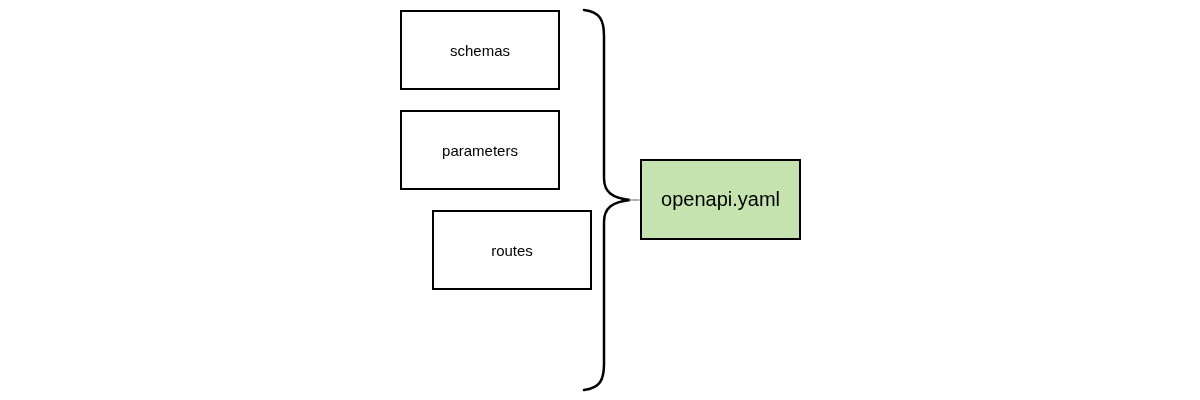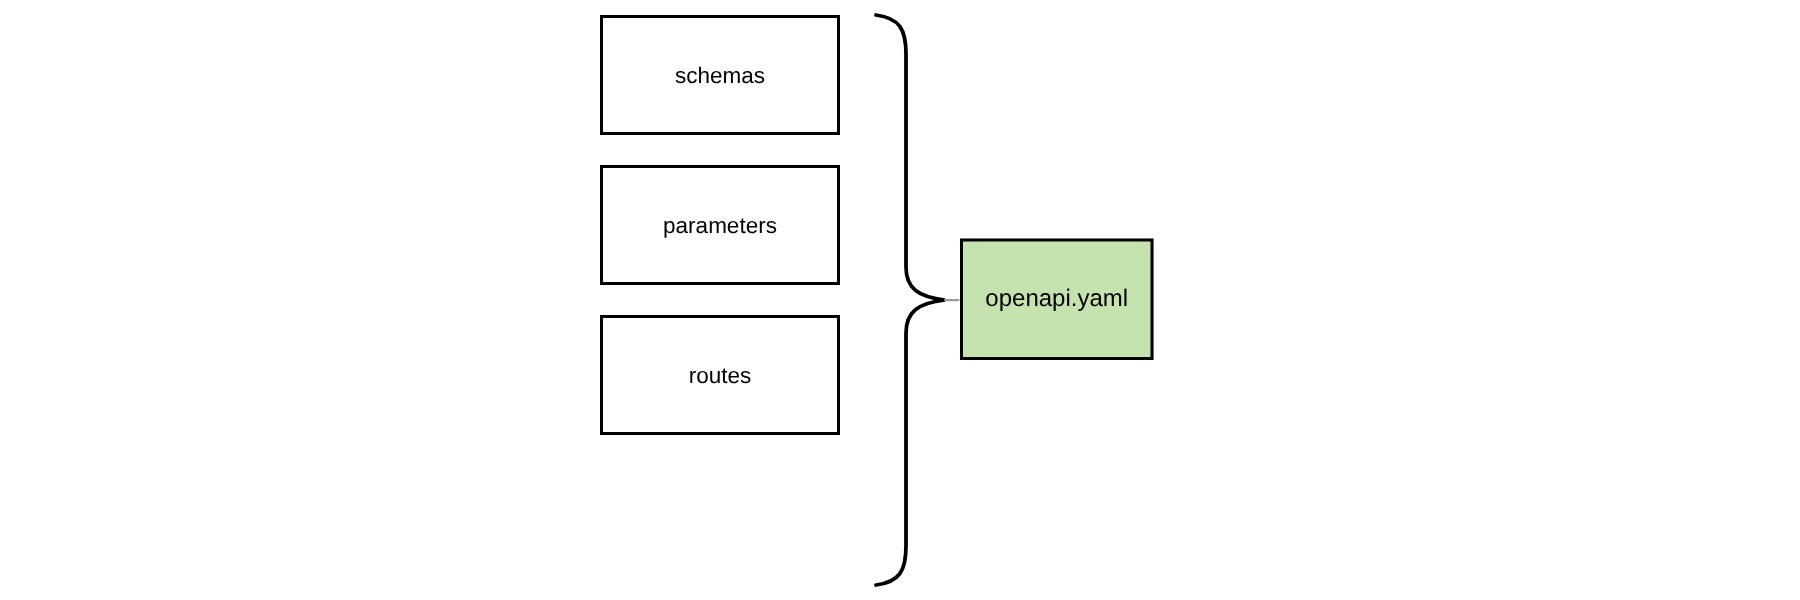--- a/index.html
+++ b/index.html
@@ -24,29 +24,29 @@
     background: #ffffff;
     display: flex;
     align-items: center;
     justify-content: center;
     font-size: 15px;
     color: #000000;
   }
   .node.source { left: 400px; }
   #box-schemas    { top: 10px;  }
   #box-parameters { top: 110px; }
-  #box-routes     { top: 210px; }
+  #box-routes     { top: 210px; margin-left: 32px; }
   #box-responses  { top: 310px; }
   .node.output {
     left: 640px;
     top: 159px;
-    width: 129px;
+    width: 161px;
     height: 81px;
     background: #c5e3ae;
-    font-size: 16px;
+    font-size: 20px;
   }
   .brace-layer {
     position: absolute;
     left: 0;
     top: 0;
     width: 1200px;
     height: 400px;
     pointer-events: none;
   }
 </style>

